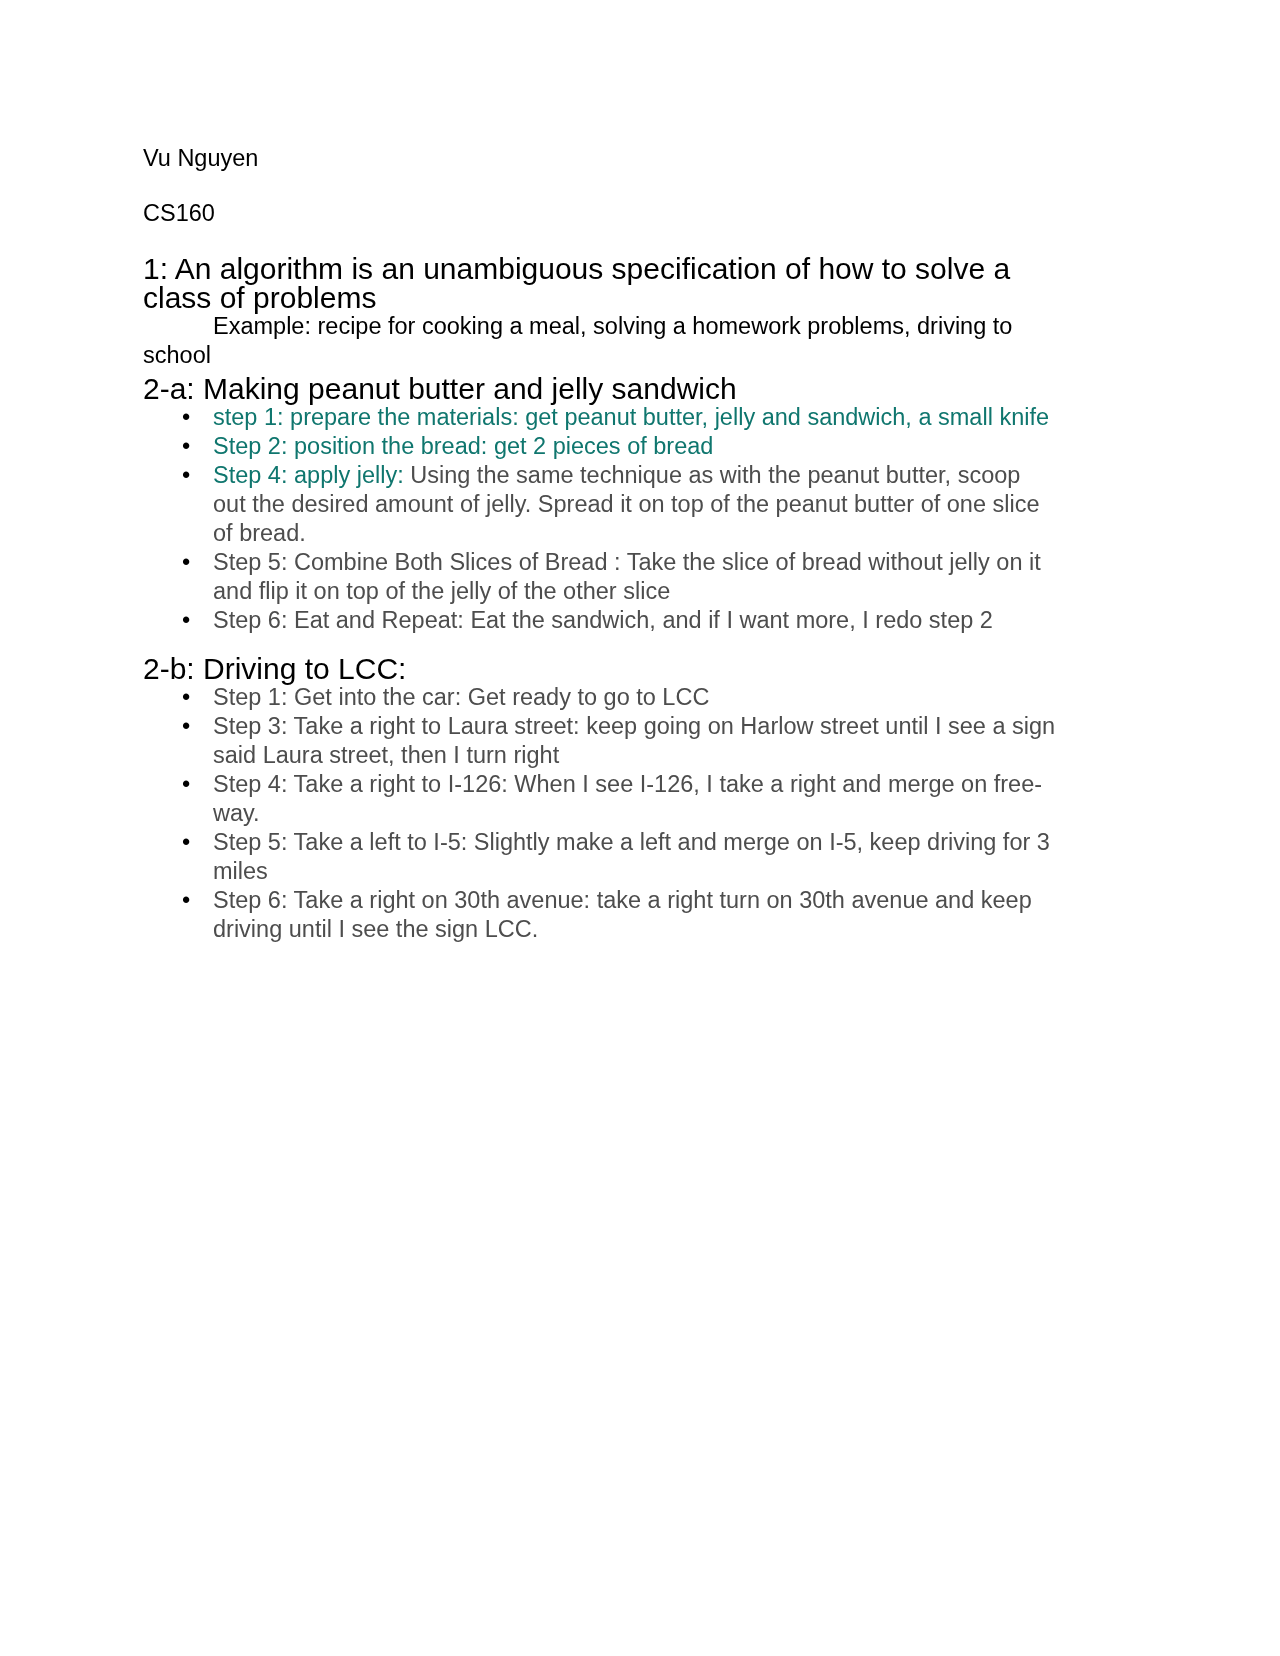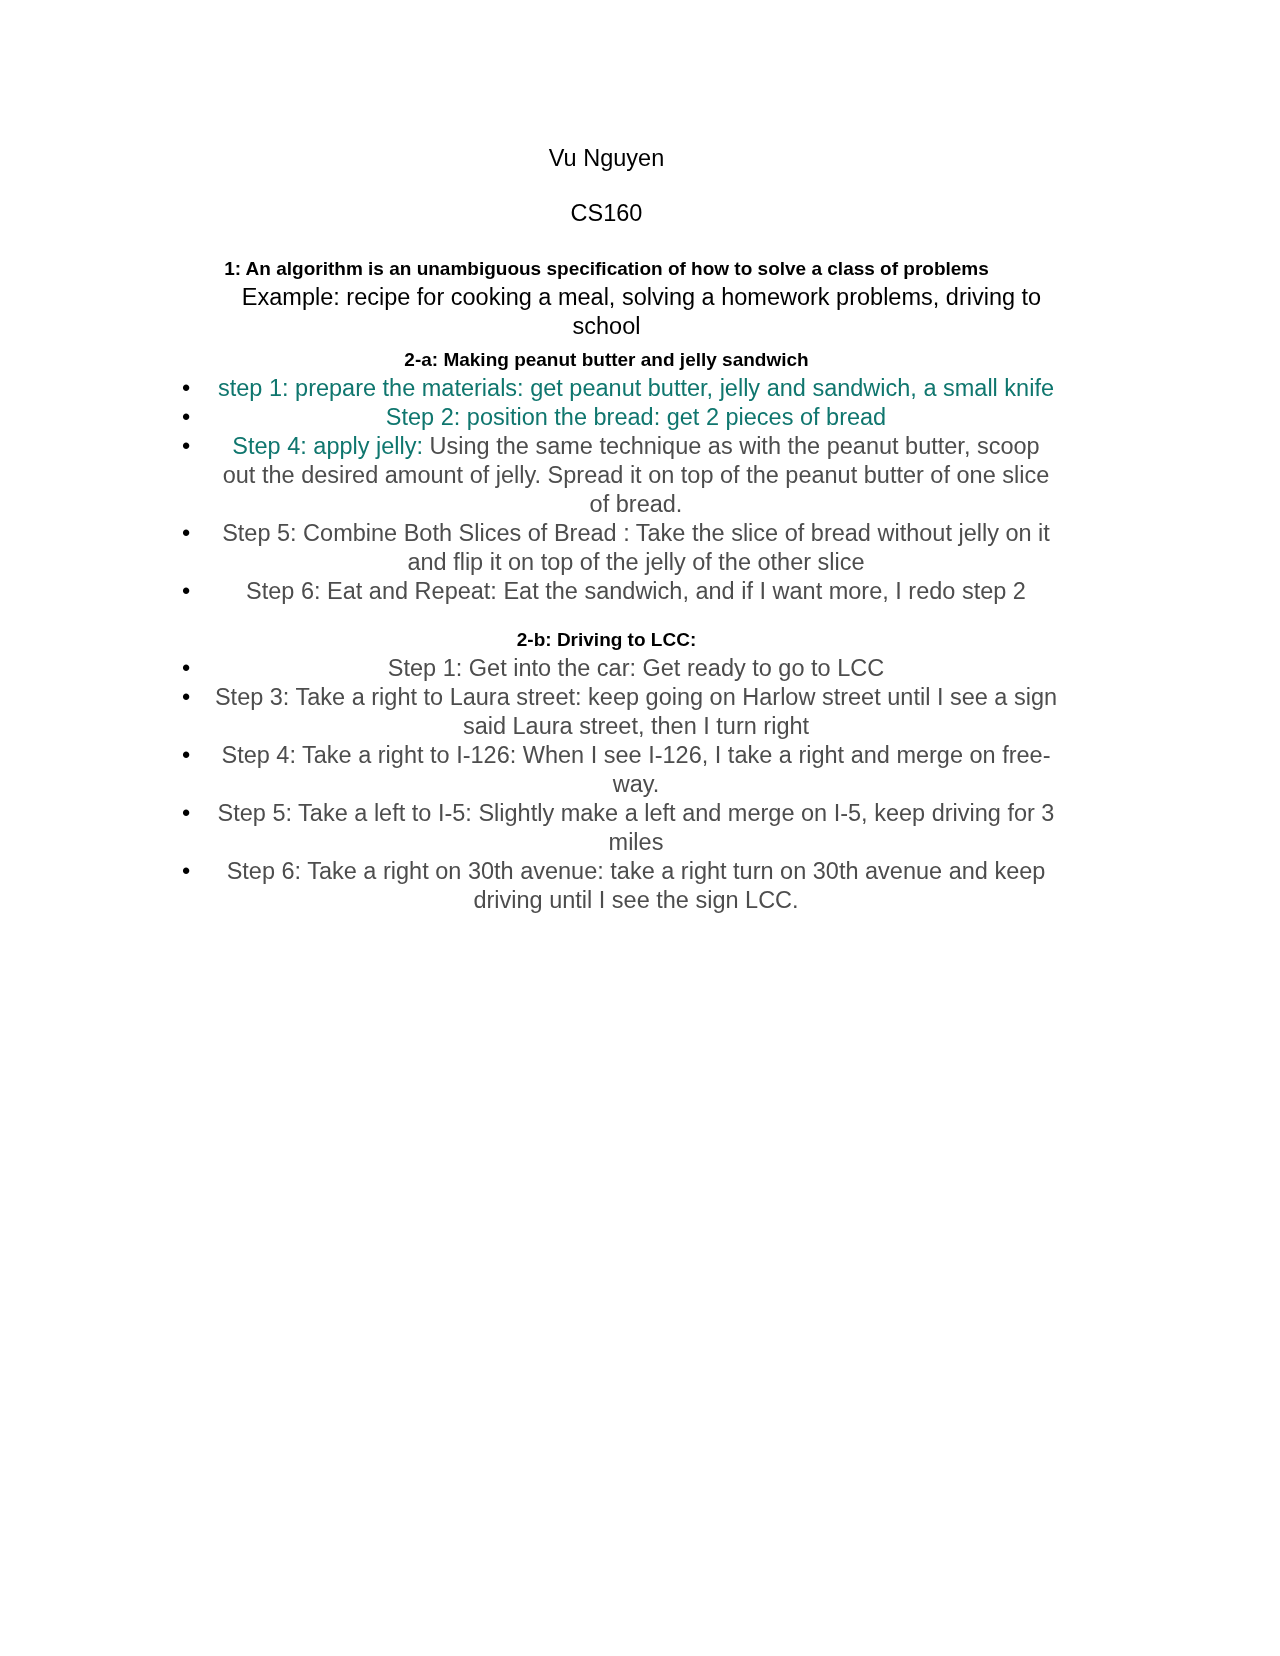--- a/index.html
+++ b/index.html
@@ -11,28 +11,27 @@
     height: 1656px;
     background: #ffffff;
     font-family: "Liberation Sans", sans-serif;
     font-size: 23.5px;
     line-height: 29px;
     color: #000000;
     overflow: hidden;
   }
   .page {
     padding: 144px 210px 0 143px; 
-    text-align: center;
   }
   .meta-line {
     margin: 0 0 26px 0;
   }
   .section-heading {
-    font-weight: 700;
-    font-size: 19px;
+    font-weight: 400;
+    font-size: 30px;
     line-height: 29px;
     margin: 6px 0 0 0;
   }
   .example {
     margin: 0;
     text-indent: 70px; 
   }
   .heading-2a {
     margin-top: 4px;
   }

